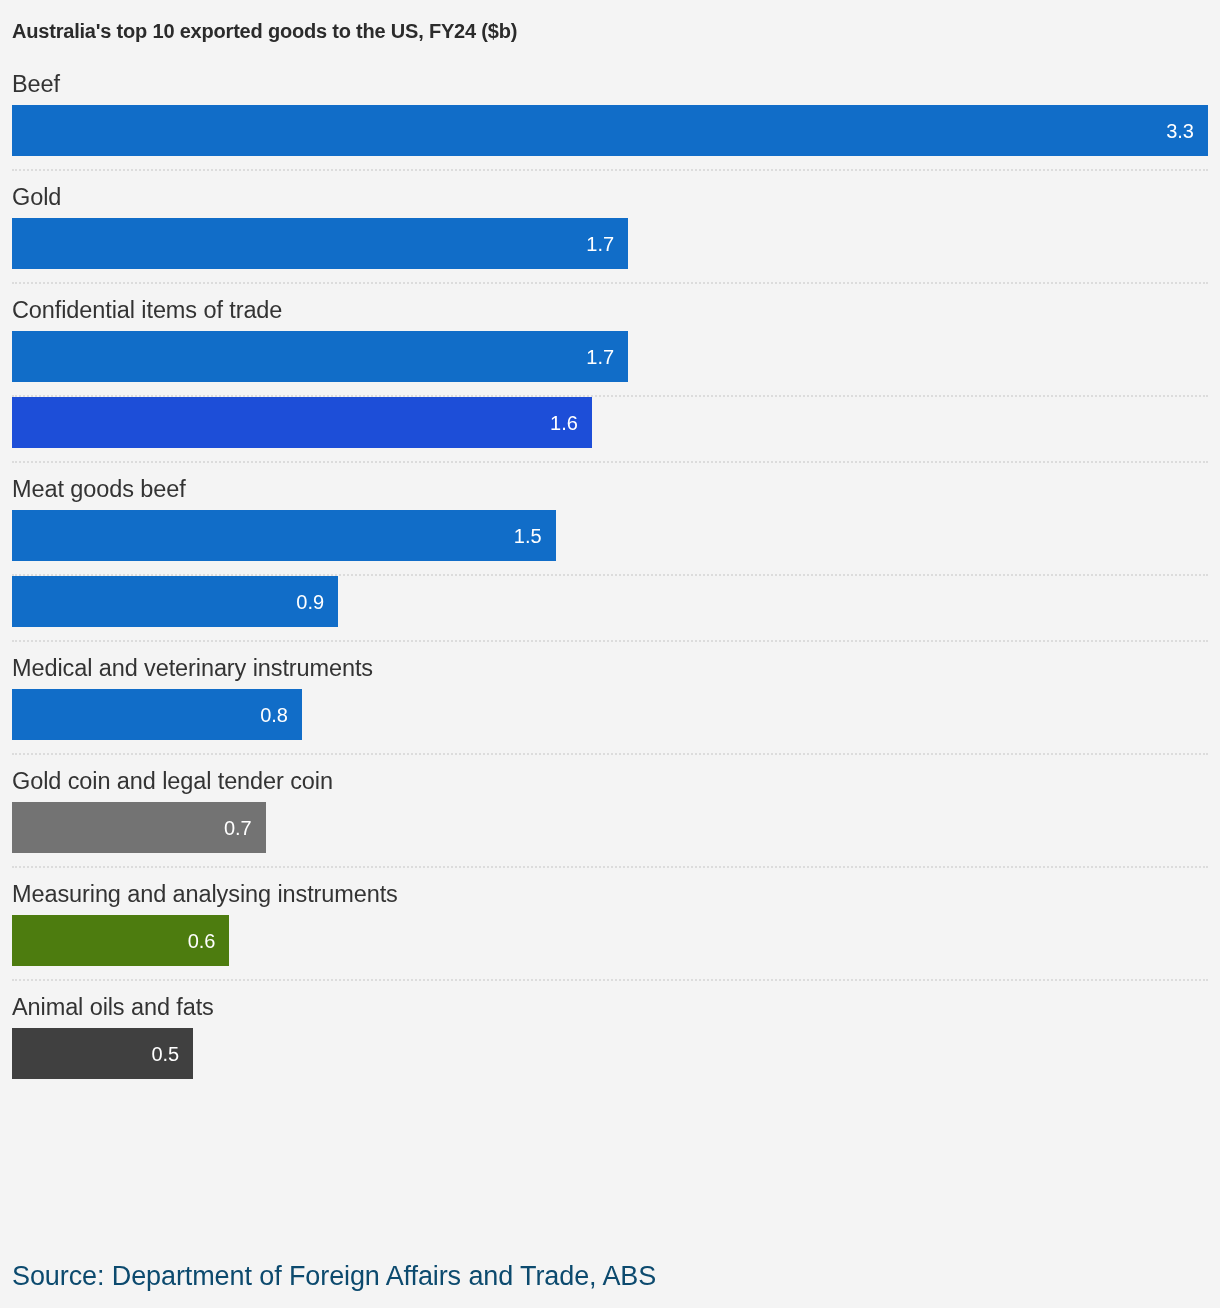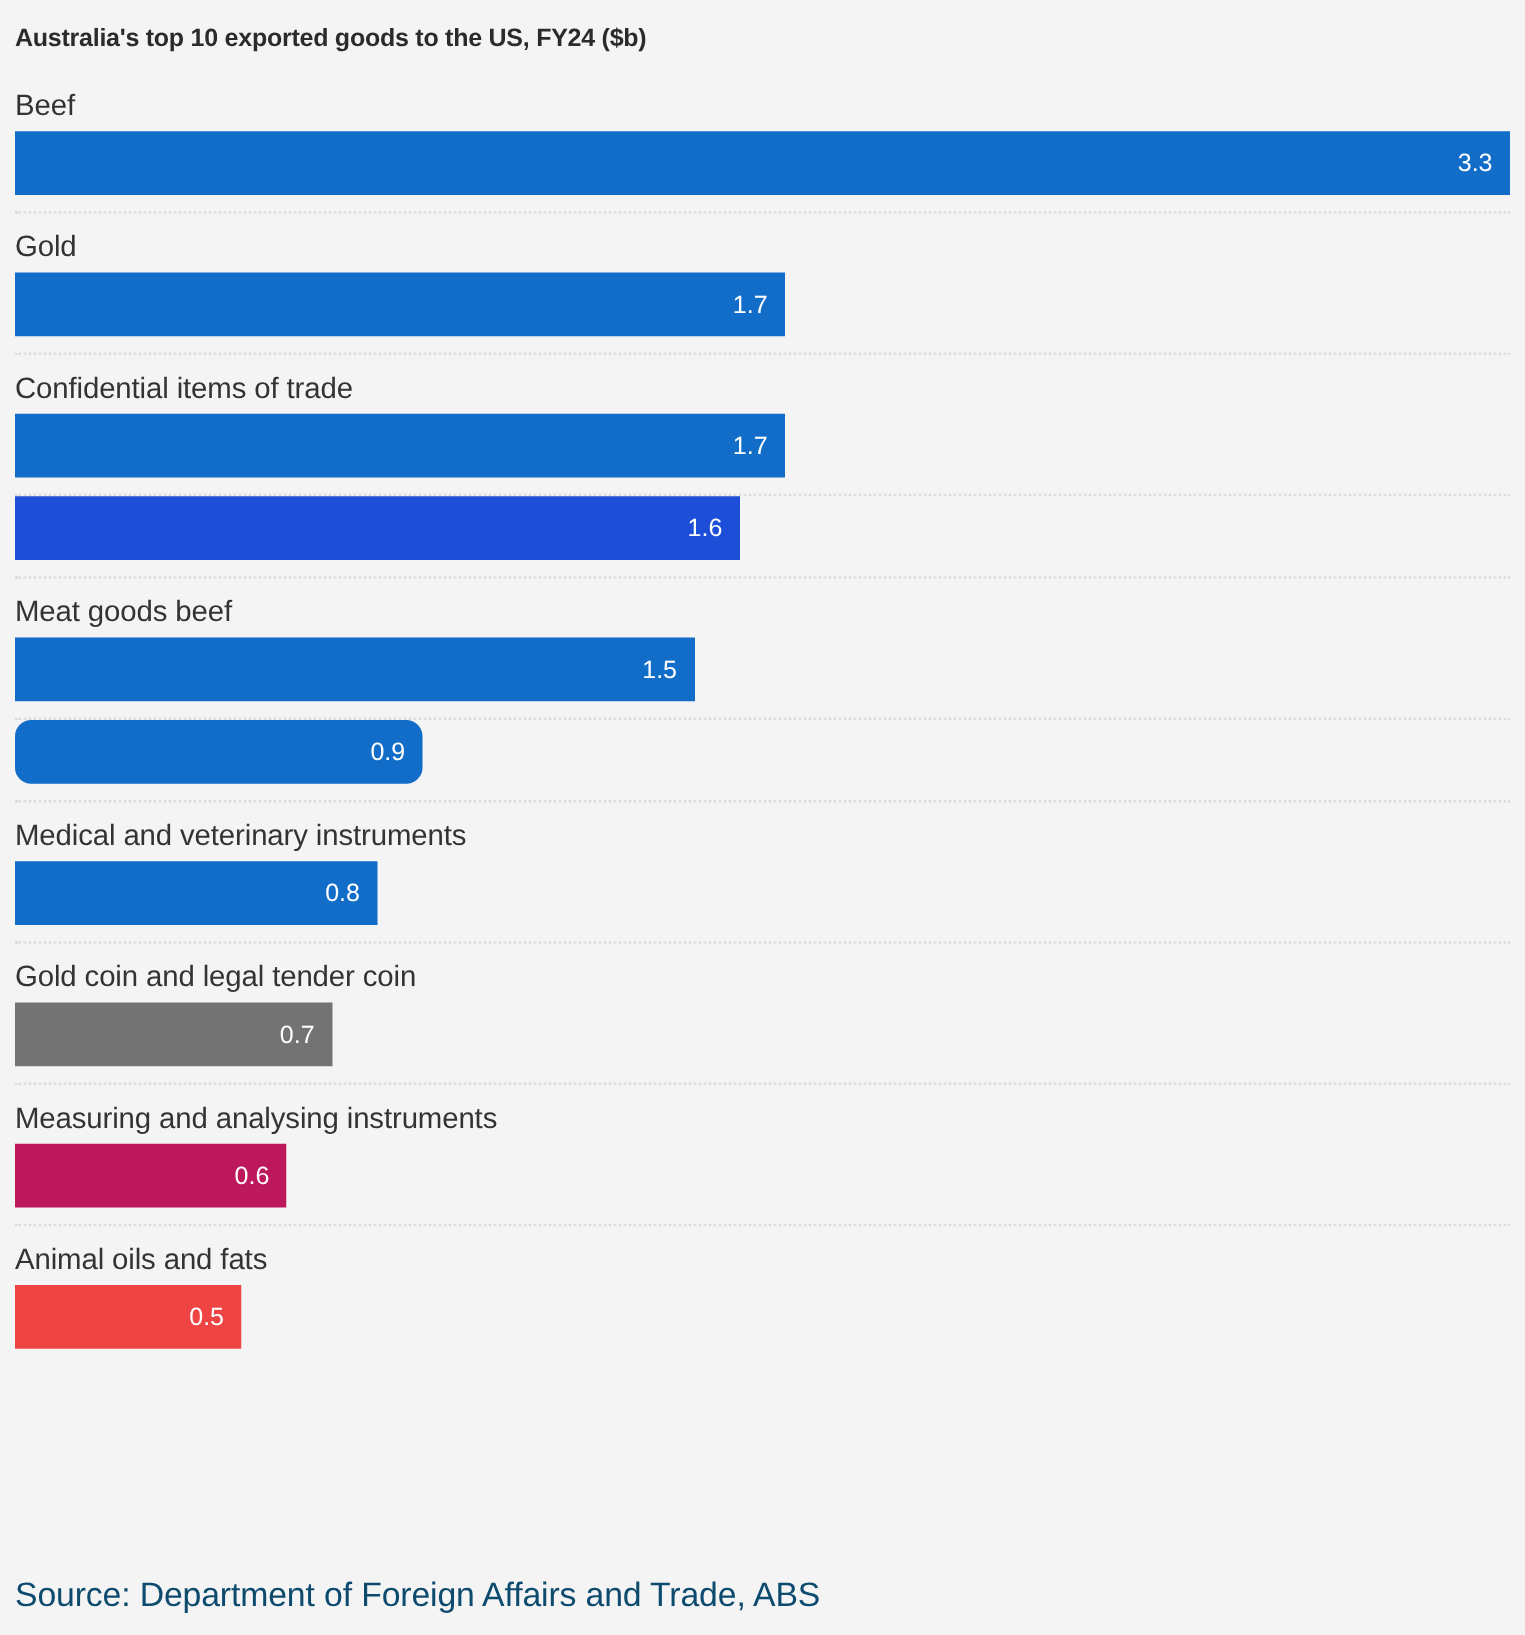--- a/index.html
+++ b/index.html
@@ -132,21 +132,21 @@
       <div class="bar-row">
         <div class="row-label">Meat goods beef</div>
         <div class="bar-track">
           <div class="bar-fill" style="width: 45.4545%; background: rgb(17, 109, 200);">
             <span class="bar-value">1.5</span>
           </div>
         </div>
       </div>
       <div class="bar-row">
         <div class="bar-track">
-          <div class="bar-fill" style="width: 27.2727%; background: rgb(17, 109, 200); border-radius: 13px;">
+          <div class="bar-fill" style="width: 27.2727%; background: rgb(17, 109, 200);">
             <span class="bar-value">0.9</span>
           </div>
         </div>
       </div>
       <div class="bar-row">
         <div class="row-label">Medical and veterinary instruments</div>
         <div class="bar-track">
           <div class="bar-fill" style="width: 24.2424%; background: rgb(17, 109, 200);">
             <span class="bar-value">0.8</span>
           </div>
@@ -156,29 +156,29 @@
         <div class="row-label">Gold coin and legal tender coin</div>
         <div class="bar-track">
           <div class="bar-fill" style="width: 21.2121%; background: #737373;">
             <span class="bar-value">0.7</span>
           </div>
         </div>
       </div>
       <div class="bar-row">
         <div class="row-label">Measuring and analysing instruments</div>
         <div class="bar-track">
-          <div class="bar-fill" style="width: 18.1818%; background: #be185d;">
+          <div class="bar-fill" style="width: 18.1818%; background: #4d7c0f;">
             <span class="bar-value">0.6</span>
           </div>
         </div>
       </div>
       <div class="bar-row">
         <div class="row-label">Animal oils and fats</div>
         <div class="bar-track">
-          <div class="bar-fill" style="width: 15.1515%; background: #ef4444;">
+          <div class="bar-fill" style="width: 15.1515%; background: #404040;">
             <span class="bar-value">0.5</span>
           </div>
         </div>
       </div>
     </div>
 
   <div class="chart-source">Source: Department of Foreign Affairs and Trade, ABS</div>
 
 </div>
 

